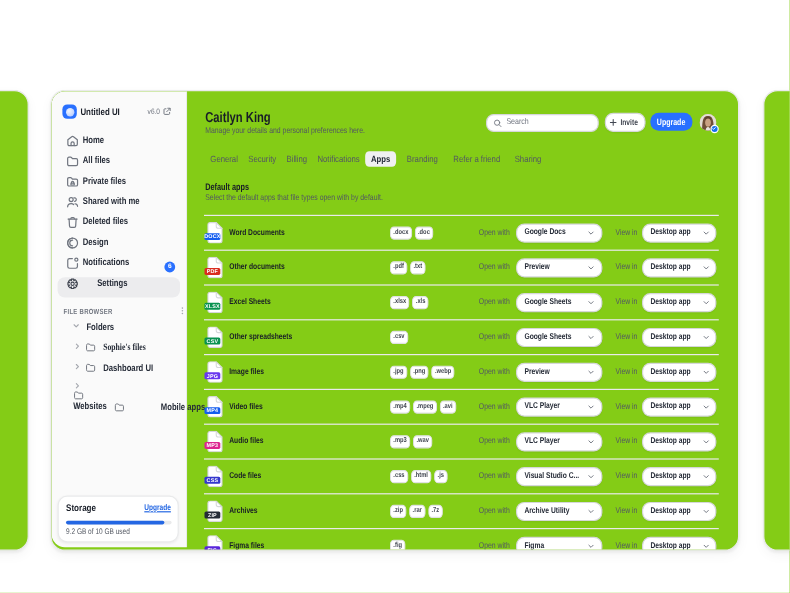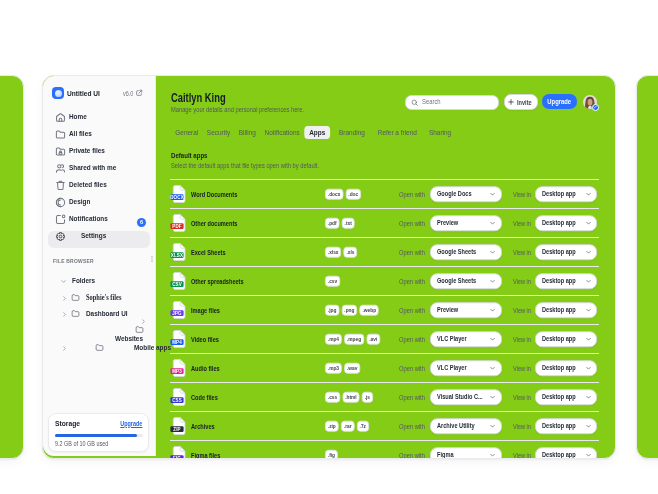--- a/index.html
+++ b/index.html
@@ -7,21 +7,21 @@
 .abs{position:absolute;}
 .sx{display:inline-block;transform-origin:0 50%;white-space:nowrap;}
 .s76{transform:scaleX(.76);} .s78{transform:scaleX(.78);} .s80{transform:scaleX(.8);} .s82{transform:scaleX(.82);} .s84{transform:scaleX(.84);}
 .card{position:absolute;background:#84cc16;border:1px solid #e9eaeb;border-radius:12px;box-shadow:0 4px 10px rgba(10,13,18,.04),0 1px 2px rgba(10,13,18,.05);margin-top:21px;}
 .sidebar{position:absolute;left:0;top:0;width:112px;height:380px;background:#fafafa;border-right:1px solid #e9eaeb;border-radius:11px 0 0 11px;}
 .content{position:absolute;left:112px;top:0;width:460px;height:380px;}
 .navitem{position:relative;height:17px;display:flex;padding-left:7px;color:#252b37;font-size:8px;font-weight:700;}
 .navitem svg{margin-right:3px;flex:none;}
 .navsel{background:#ececee;border-radius:6px;gap:12px;}
 .badge{position:absolute;right:4px;top:4px;width:9px;height:9px;background:#2970ff;border-radius:50%;color:#fff;font-size:5.5px;font-weight:700;display:flex;align-items:center;justify-content:center;}
-.treeitem{height:16.8px;display:flex;align-items:flex-end;color:#252b37;font-size:8px;font-weight:700;}
+.treeitem{height:16.8px;display:flex;align-items:flex-start;color:#252b37;font-size:8px;font-weight:700;}
 .gray{color:#535862;}
 .lgray{color:#717680;}
 .tab{padding:0 5px;height:13px;display:flex;align-items:center;color:#535862;font-size:7.5px;white-space:nowrap;}
 .tabsel{background:#f0f0f1;border-radius:4px;color:#252b37;font-weight:700;}
 .row{position:relative;height:28px;border-top:1px solid #e9eaeb;}
 .rname{position:absolute;left:20.6px;top:50%;transform:translateY(-50%);font-size:7px;font-weight:700;color:#181d27;}
 .ricon{position:absolute;left:0px;top:50%;transform:translateY(-50%);width:16px;height:18px;}
 .tags{position:absolute;left:155px;top:50%;transform:translateY(-50%) scaleX(.8);transform-origin:0 50%;display:flex;gap:3px;}
 .tag{border:1px solid #e0e1e3;border-radius:4px;padding:0 2.5px;height:8.6px;line-height:8.2px;font-size:6px;color:#414651;font-weight:600;background:#fff;white-space:nowrap;}
 .openw{position:absolute;left:229.4px;top:50%;transform:translateY(-50%);font-size:7px;color:#535862;}

